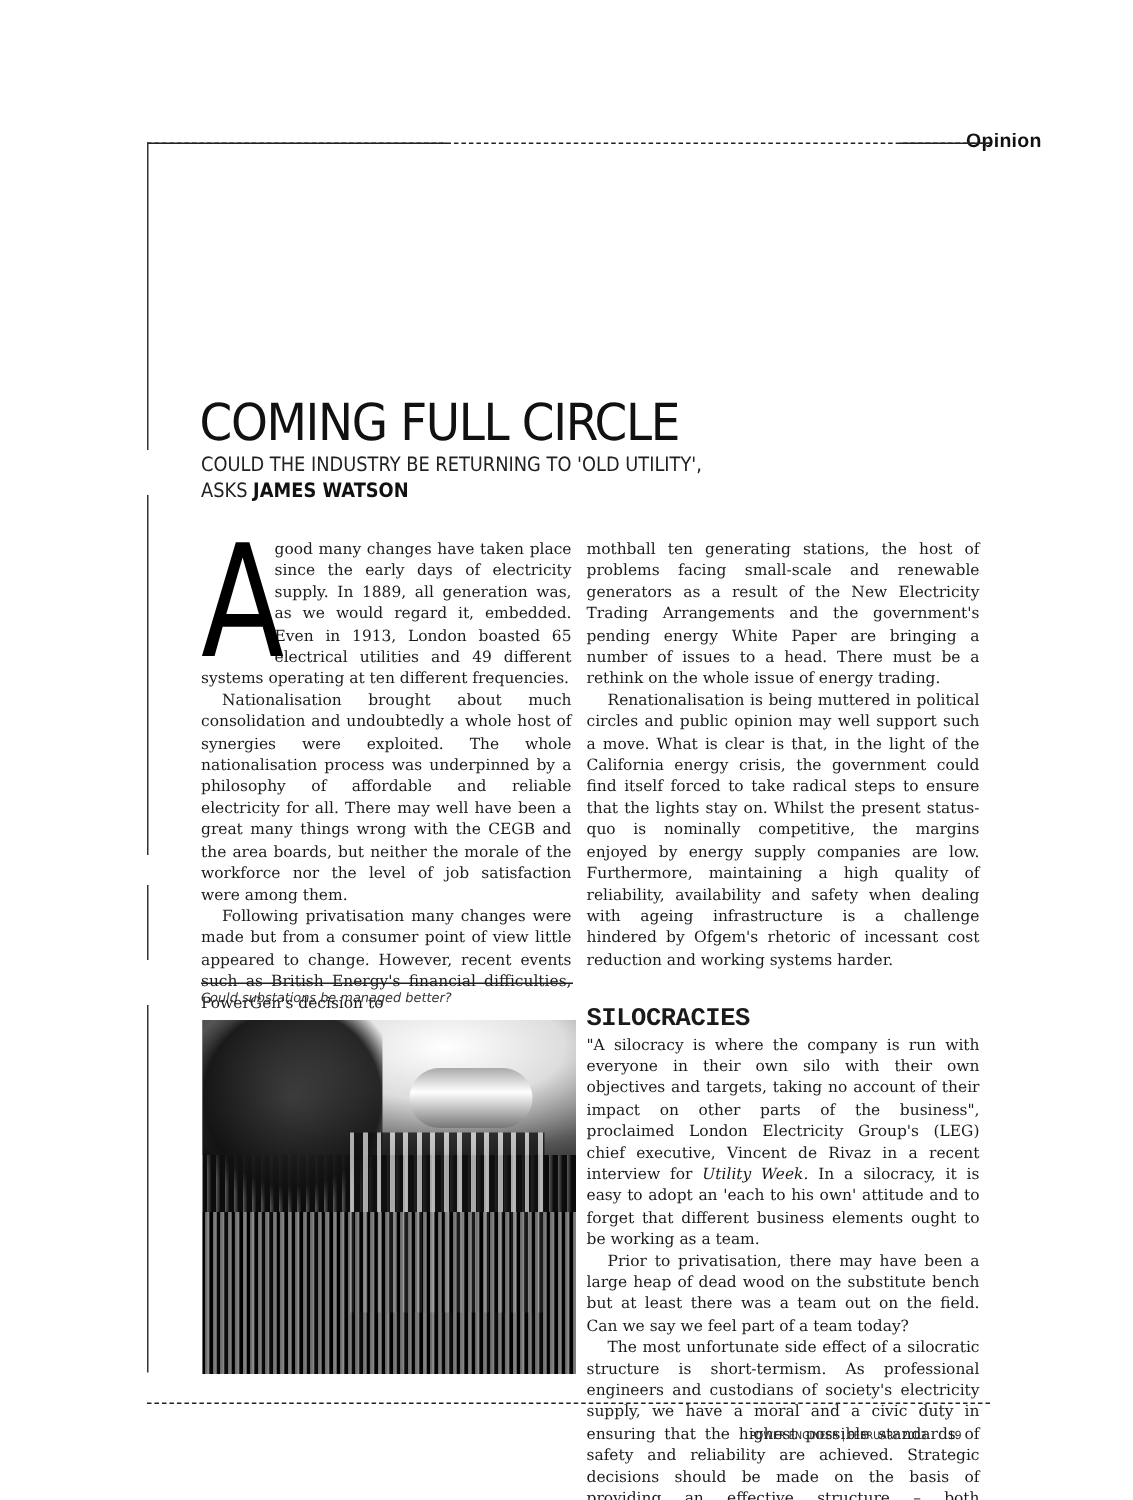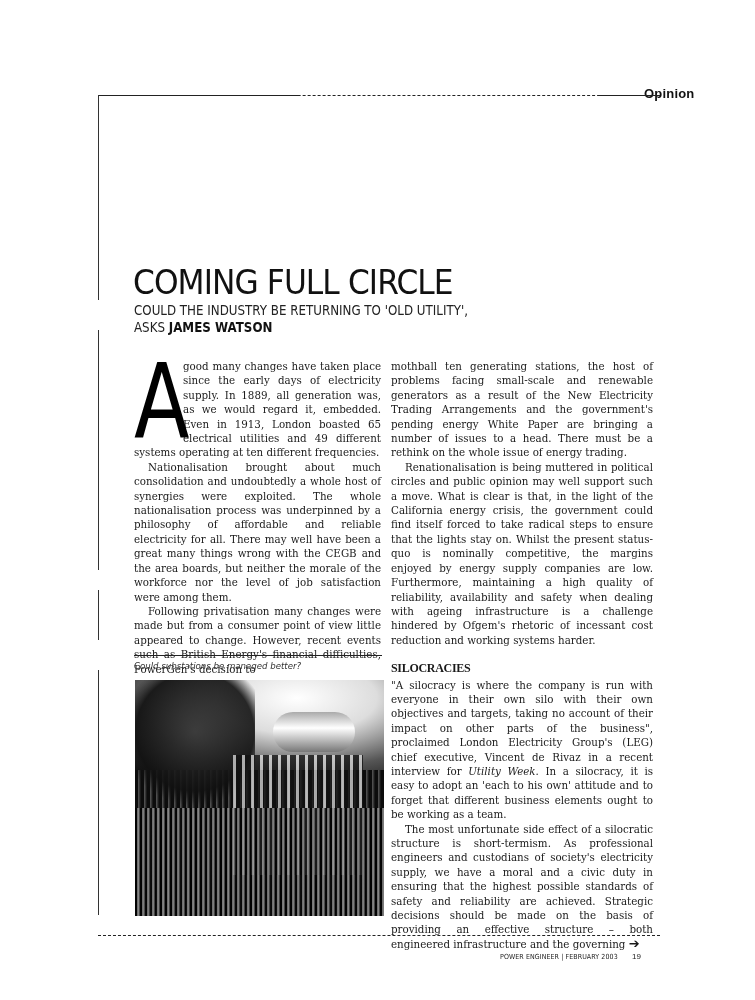--- a/index.html
+++ b/index.html
@@ -17,21 +17,21 @@
   .standfirst { position: absolute; left: 134px; top: 302px; font-family: "DejaVu Sans", sans-serif; font-size: 13.2px; line-height: 17px; color: #222; transform: scaleX(0.9); transform-origin: left top; white-space: nowrap; }
   .standfirst .author { font-weight: bold; color: #111; }
 
   .col { position: absolute; font-size: 10.3px; line-height: 14.4px; text-align: justify; color: #1a1a1a; }
   .col p { margin: 0; text-indent: 14px; }
   .col p.noindent { text-indent: 0; }
   .col1 { left: 134px; top: 359px; width: 247px; }
   .col2 { left: 391px; top: 359px; width: 262px; }
   .dropcap-wrap { position: relative; }
   .dropcap { float: left; font-family: "DejaVu Sans", sans-serif; font-size: 104px; line-height: 80px; height: 80px; margin: 2px 5px 0 0; color: #000; transform: scaleX(0.78); transform-origin: left top; width: 44px; }
-  .subhead { font-family: Liberation Serif, serif; font-weight: bold; font-size: 12px; margin: 14px 0 2px 0; text-indent: 0; letter-spacing: -0.3px; }
+  .subhead { font-family: Liberation Mono, monospace; font-weight: bold; font-size: 17px; margin: 26px 0 2px 0; text-indent: 0; letter-spacing: -0.3px; }
   .arrow { font-family: "DejaVu Sans", sans-serif; font-weight: bold; font-size: 13px; }
   i { }
 
   .caption-rule { position: absolute; left: 134px; top: 655px; width: 248px; border-top: 1px solid #222; }
   .caption { position: absolute; left: 134px; top: 661px; font-family: "DejaVu Sans", sans-serif; font-style: italic; font-size: 8.6px; color: #333; }
   .photo { position: absolute; left: 135px; top: 680px; width: 249px; height: 236px; background:
       linear-gradient(180deg, rgba(255,255,255,0.0) 0%, rgba(0,0,0,0) 100%),
       repeating-linear-gradient(90deg, #0c0c0c 0px, #0c0c0c 3px, #5a5a5a 3px, #2a2a2a 5px, #0c0c0c 6px);
     overflow: hidden; }
   .photo .sky { position: absolute; left: 0; top: 0; width: 100%; height: 90px; background: radial-gradient(ellipse at 65% 20%, #fff 0%, #ddd 35%, #555 70%, #111 100%); }
@@ -79,18 +79,19 @@
   <div class="tank"></div>
   <div class="fins"></div>
   <div class="fence"></div>
 </div>
 
 <div class="col col2">
   <p class="noindent">mothball ten generating stations, the host of problems facing small-scale and renewable generators as a result of the New Electricity Trading Arrangements and the government's pending energy White Paper are bringing a number of issues to a head. There must be a rethink on the whole issue of energy trading.</p>
   <p>Renationalisation is being muttered in political circles and public opinion may well support such a move. What is clear is that, in the light of the California energy crisis, the government could find itself forced to take radical steps to ensure that the lights stay on. Whilst the present status-quo is nominally competitive, the margins enjoyed by energy supply companies are low. Furthermore, maintaining a high quality of reliability, availability and safety when dealing with ageing infrastructure is a challenge hindered by Ofgem's rhetoric of incessant cost reduction and working systems harder.</p>
   <div class="subhead">SILOCRACIES</div>
   <p class="noindent"><span>"A silocracy is where the company is run with everyone in their own silo with their own objectives and targets, taking no account of their impact on other parts of the business", proclaimed London Electricity Group's (LEG) chief executive, Vincent de Rivaz in a recent interview for </span><i>Utility Week</i><span>. In a silocracy, it is easy to adopt an 'each to his own' attitude and to forget that different business elements ought to be working as a team.</span></p>
+  <p>Prior to privatisation, there may have been a large heap of dead wood on the substitute bench but at least there was a team out on the field. Can we say we feel part of a team today?</p>
   <p><span>The most unfortunate side effect of a silocratic structure is short-termism. As professional engineers and custodians of society's electricity supply, we have a moral and a civic duty in ensuring that the highest possible standards of safety and reliability are achieved. Strategic decisions should be made on the basis of providing an effective structure – both engineered infrastructure and the governing</span> <span class="arrow">➔</span></p>
 </div>
 
 <div class="bottom-rule"></div>
 <div class="footer">POWER ENGINEER | FEBRUARY 2003</div>
 <div class="page-num">19</div>
 
 </body></html>

